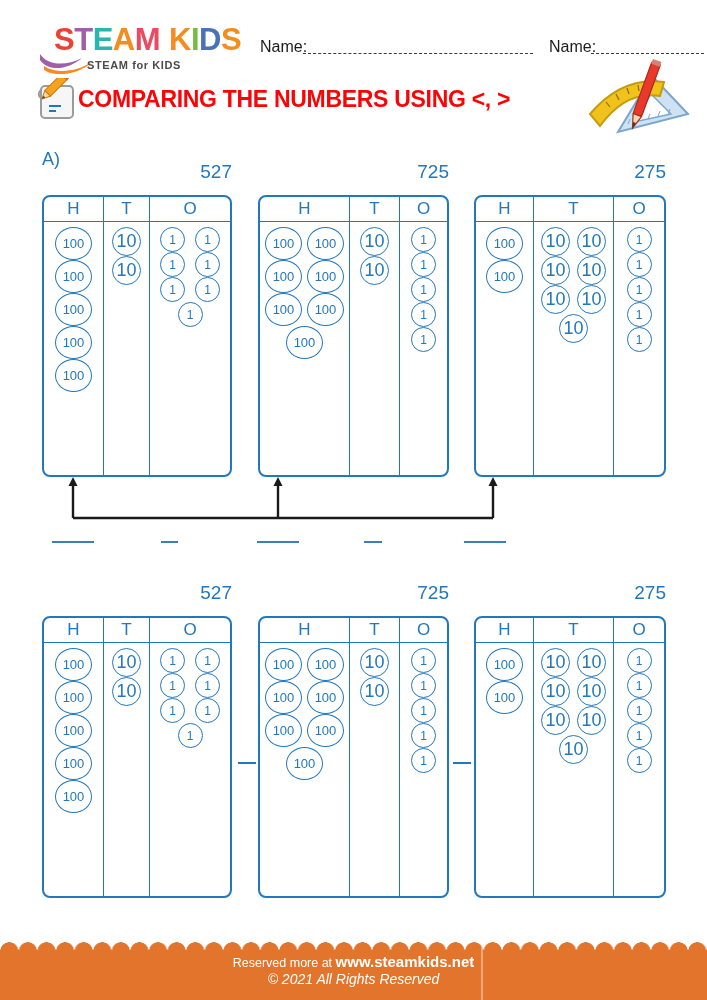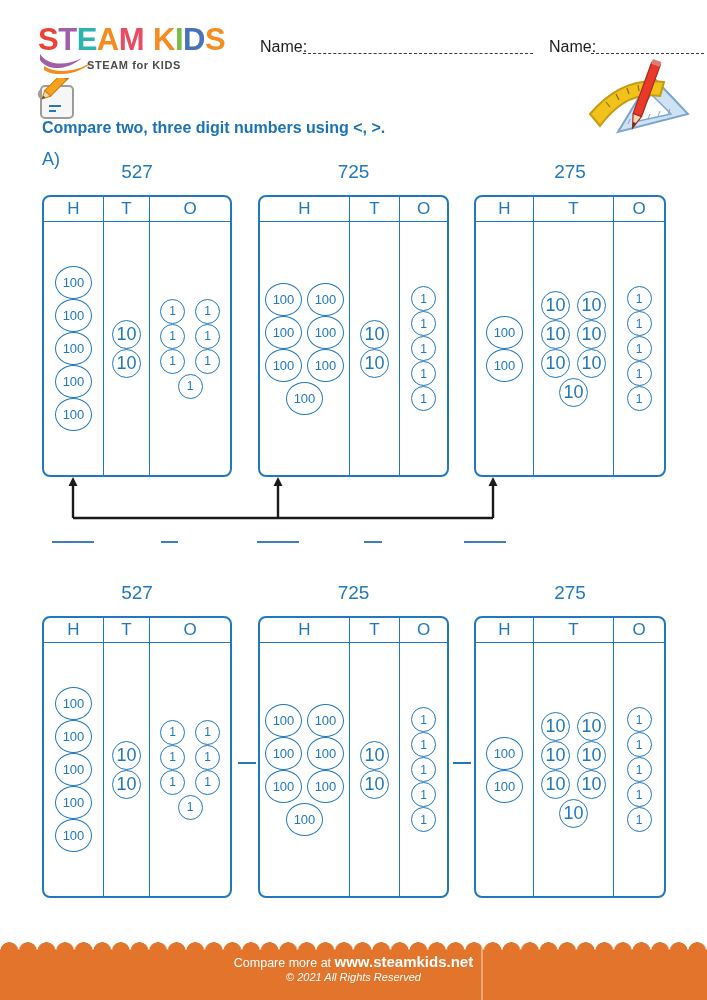--- a/index.html
+++ b/index.html
@@ -8,57 +8,57 @@
     --orange:#e2742c;
     --ink:#1c1c1c;
   }
   html,body{margin:0;padding:0;background:#fff;}
   .page{
     position:relative;width:707px;height:1000px;background:#fff;overflow:hidden;
     font-family:"Liberation Sans", sans-serif;
   }
   
   .logo{position:absolute;left:38px;top:24px;width:210px;height:52px;}
-  .logo-word{font-weight:800;font-size:31px;letter-spacing:-0.5px;line-height:1;white-space:nowrap;}
+  .logo-word{font-weight:800;font-size:31px;letter-spacing:-0.5px;line-height:1;white-space:nowrap;margin-left:16px;}
   .logo-word .sp{display:inline-block;width:9px;}
   .logo-swoosh{position:absolute;left:0;top:28px;}
   .logo-tagline{position:absolute;left:49px;top:35px;font-size:11px;font-weight:700;color:#4b4b4b;letter-spacing:0.6px;}
   
   .namedate-label{position:absolute;top:38px;font-size:16px;color:var(--ink);}
   .write-line{position:absolute;top:38px;height:15px;border-bottom:1.6px dashed #3a3a3a;}
   .title-text{position:absolute;left:78px;top:86px;font-size:23px;font-weight:700;color:var(--red);letter-spacing:-0.3px;white-space:nowrap;}
   .subtitle{position:absolute;left:42px;top:119px;font-size:16px;font-weight:700;color:#1b72b8;}
   .section-label{position:absolute;left:42px;top:149px;font-size:18px;color:var(--blue);}
   .ruler-icon{position:absolute;left:588px;top:58px;}
   
-  .pv-number{position:absolute;text-align:center;color:var(--blue);font-size:19px;}
+  .pv-number{position:absolute;text-align:right;color:var(--blue);font-size:19px;}
   .pv-table{position:absolute;height:282px;border:2px solid var(--blue);border-radius:8px;display:flex;background:#fff;box-sizing:border-box;}
   .pv-col{display:flex;flex-direction:column;border-right:1.6px solid var(--blue);box-sizing:border-box;}
   .pv-col-last{flex:1;border-right:none;}
   .pv-col-header{height:24px;min-height:24px;border-bottom:1.6px solid var(--blue);display:flex;align-items:center;justify-content:center;color:var(--blue);font-size:17px;}
-  .pv-col-body{flex:1;display:flex;flex-direction:column;justify-content:center;padding:5px 0;}
+  .pv-col-body{flex:1;display:flex;flex-direction:column;justify-content:flex-start;padding:5px 0;}
   .pv-row{display:flex;justify-content:space-evenly;align-items:center;}
   .circ{border:1.6px solid var(--blue);border-radius:50%;display:inline-flex;align-items:center;justify-content:center;color:var(--blue);background:#fff;box-sizing:border-box;}
   .c100{width:37px;height:33px;font-size:13px;}
   .c10{width:29px;height:29px;font-size:18px;}
   .c1{width:25px;height:25px;font-size:12px;}
   .dash{position:absolute;width:18px;border-top:2.6px solid var(--blue);}
   
   .connector{position:absolute;left:60px;top:477px;}
   .answer-blank{position:absolute;top:526px;height:15px;border-bottom:2.8px solid #3d7dc0;}
   
   .footer-scallops{
     position:absolute;left:0;top:942px;width:707px;height:9px;
     background-image:radial-gradient(circle at 9.3px 9.3px, var(--orange) 8.8px, rgba(0,0,0,0) 9.3px);
     background-size:18.6px 19px;background-position:0 0;
   }
   .footer-band{position:absolute;left:0;top:950px;width:707px;height:50px;background:var(--orange);}
   .footer-line1{position:absolute;left:0;top:953px;width:707px;text-align:center;color:#fff;font-size:12.5px;}
   .footer-line1 b{font-size:15px;font-weight:700;}
-  .footer-line2{position:absolute;left:0;top:971px;width:707px;text-align:center;color:#fff;font-size:11px;font-style:italic;}
+  .footer-line2{position:absolute;left:0;top:971px;width:707px;text-align:center;color:#fff;font-size:14px;font-style:italic;}
   .footer-divider{position:absolute;left:481px;top:944px;width:1.5px;height:56px;background:rgba(255,255,255,0.38);}
 </style>
 </head>
 <body>
 
 <div class="page">
 
   <div class="logo">
     <div class="logo-word" id="logo-word"><span style="color: rgb(238, 65, 54);">S</span><span style="color: rgb(161, 95, 168);">T</span><span style="color: rgb(43, 181, 174);">E</span><span style="color: rgb(246, 139, 31);">A</span><span style="color: rgb(233, 75, 99);">M</span><span class="sp"></span><span style="color: rgb(246, 139, 31);">K</span><span style="color: rgb(118, 188, 67);">I</span><span style="color: rgb(74, 114, 184);">D</span><span style="color: rgb(246, 139, 31);">S</span></div>
     <svg class="logo-swoosh" width="58" height="22" viewBox="0 0 58 22">
@@ -78,20 +78,21 @@
     <path d="M6,12 c-3,2 -3,6 0,8" fill="none" stroke="#9b9b9b" stroke-width="2"></path>
     <line x1="14" y1="28" x2="26" y2="28" stroke="#2178be" stroke-width="2"></line>
     <line x1="14" y1="33" x2="21" y2="33" stroke="#2178be" stroke-width="2"></line>
     <g transform="rotate(45 14 14)">
       <rect x="10" y="-8" width="8" height="24" fill="#f6a21d" stroke="#c87d12" stroke-width="1"></rect>
       <rect x="10" y="-12" width="8" height="5" fill="#e05555" stroke="#c87d12" stroke-width="1"></rect>
       <polygon points="10,16 18,16 14,24" fill="#f3d9b0" stroke="#c87d12" stroke-width="1"></polygon>
       <polygon points="12.7,20.5 15.3,20.5 14,24" fill="#5a4632"></polygon>
     </g>
   </svg>
+  <div class="title-text">COMPARING THE NUMBERS USING &lt;, &gt;</div>
 
   <svg class="ruler-icon" width="105" height="85" viewBox="0 0 105 85">
     <polygon points="64,18 100,56 30,74" fill="#cfe2f3" stroke="#7ba7cc" stroke-width="2"></polygon>
     <polygon points="63,36 83,56 46,64" fill="#ffffff" stroke="#7ba7cc" stroke-width="1.5"></polygon>
     <g stroke="#7ba7cc" stroke-width="1">
       <line x1="40" y1="66" x2="42" y2="61"></line>
         <line x1="50" y1="63" x2="52" y2="58"></line>
       <line x1="60" y1="61" x2="62" y2="56"></line>
         <line x1="70" y1="58" x2="72" y2="53"></line>
       <line x1="80" y1="56" x2="82" y2="51"></line>
@@ -105,21 +106,20 @@
       <line x1="61" y1="26" x2="62" y2="32"></line>
     </g>
     <g transform="rotate(20 55 40)">
       <rect x="51" y="2" width="9" height="56" rx="2" fill="#e8392b" stroke="#a8281d" stroke-width="1.2"></rect>
       <polygon points="51,58 60,58 55.5,72" fill="#f3d9b0" stroke="#a8281d" stroke-width="1.2"></polygon>
       <polygon points="54,66 57,66 55.5,72" fill="#4b3a2a"></polygon>
       <rect x="51" y="0" width="9" height="5" fill="#d87f76"></rect>
     </g>
   </svg>
 
-  <div class="subtitle">Compare two, three digit numbers using &lt;, &gt;.</div>
   <div class="section-label">A)</div>
 
   <div id="groups">
       <div class="pv-number" style="left: 42px; top: 161px; width: 190px;">527</div>
       <div class="pv-table" style="left: 42px; top: 195px; width: 190px;">
         <div class="pv-col" style="width: 60px;">
           <div class="pv-col-header">H</div>
           <div class="pv-col-body">
             <div class="pv-row">
               <span class="circ c100">100</span>
@@ -463,17 +463,17 @@
       <div class="answer-blank" style="left: 161px; width: 17px;"></div>
       <div class="answer-blank" style="left: 257px; width: 42px;"></div>
       <div class="answer-blank" style="left: 364px; width: 18px;"></div>
       <div class="answer-blank" style="left: 464px; width: 42px;"></div>
     </div>
 
   <div class="footer-scallops"></div>
   <div class="footer-band"></div>
   <div class="footer-divider"></div>
   <div class="footer-line1">
-    <span>Compare more at </span><b>www.steamkids.net</b>
+    <span>Reserved more at </span><b>www.steamkids.net</b>
   </div>
   <div class="footer-line2">© 2021 All Rights Reserved</div>
 
 </div>
 
 </body></html>

